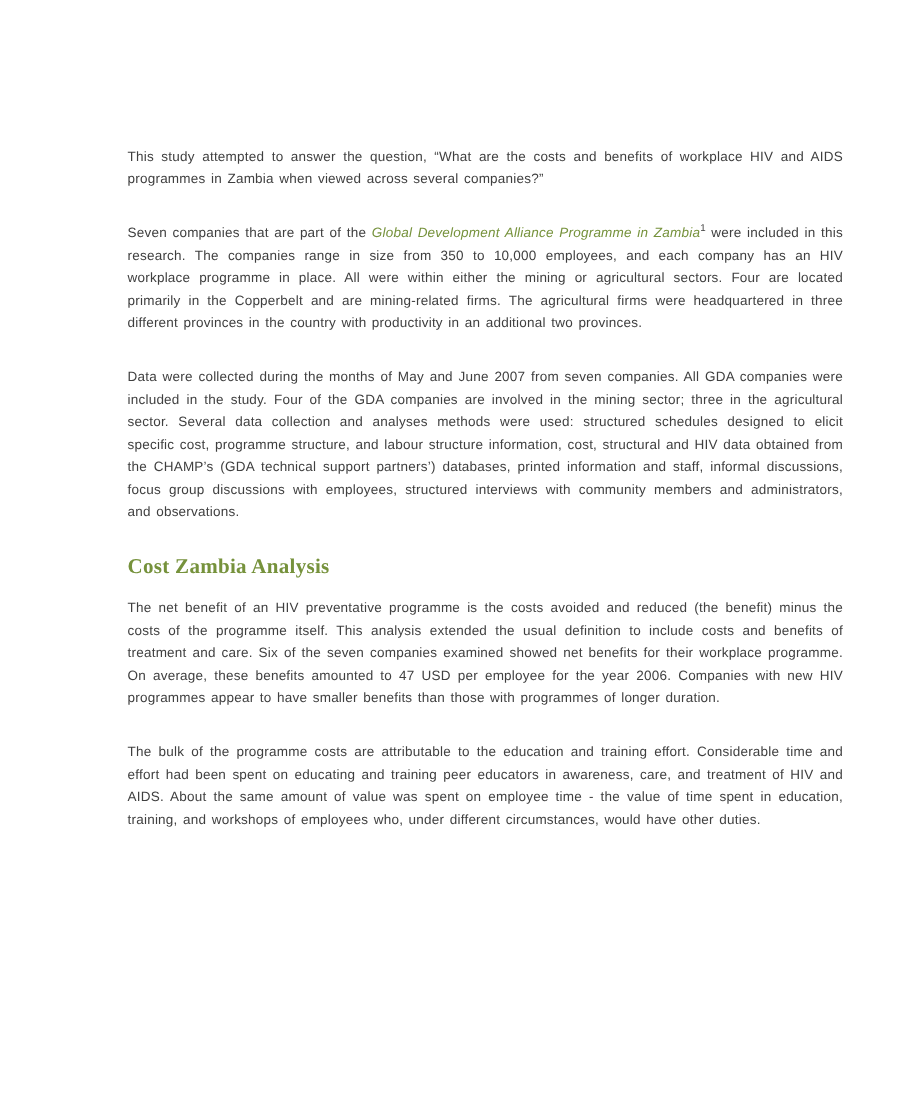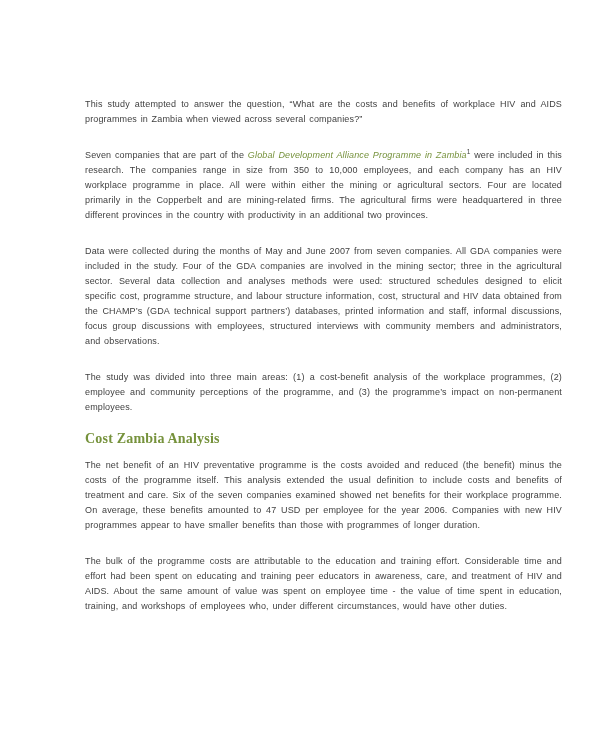--- a/index.html
+++ b/index.html
@@ -60,21 +60,20 @@
 <body>
 
 <div class="page">
 
   <p class="para para-gap">This study attempted to answer the question, “What are the costs and benefits of workplace HIV and AIDS programmes in Zambia when viewed across several companies?”</p>
 
   <p class="para para-gap"><span>Seven companies that are part of the </span><span class="green-phrase">Global Development Alliance Programme in Zambia</span><sup class="footnote">1</sup><span> were included in this research. The companies range in size from 350 to 10,000 employees, and each company has an HIV workplace programme in place. All were within either the mining or agricultural sectors. Four are located primarily in the Copperbelt and are mining-related firms. The agricultural firms were headquartered in three different provinces in the country with productivity in an additional two provinces.</span></p>
 
   <p class="para para-gap">Data were collected during the months of May and June 2007 from seven companies. All GDA companies were included in the study. Four of the GDA companies are involved in the mining sector; three in the agricultural sector. Several data collection and analyses methods were used: structured schedules designed to elicit specific cost, programme structure, and labour structure information, cost, structural and HIV data obtained from the CHAMP’s (GDA technical support partners’) databases, printed information and staff, informal discussions, focus group discussions with employees, structured interviews with community members and administrators, and observations.</p>
 
-  <p class="para">The study was divided into three main areas: (1) a cost-benefit analysis of the workplace programmes, (2) employee and community perceptions of the programme, and (3) the programme’s impact on non-permanent employees.</p>
 
   <h2 class="section-heading">Cost Zambia Analysis</h2>
 
   <p class="para para-gap">The net benefit of an HIV preventative programme is the costs avoided and reduced (the benefit) minus the costs of the programme itself. This analysis extended the usual definition to include costs and benefits of treatment and care. Six of the seven companies examined showed net benefits for their workplace programme. On average, these benefits amounted to 47 USD per employee for the year 2006. Companies with new HIV programmes appear to have smaller benefits than those with programmes of longer duration.</p>
 
   <p class="para">The bulk of the programme costs are attributable to the education and training effort. Considerable time and effort had been spent on educating and training peer educators in awareness, care, and treatment of HIV and AIDS. About the same amount of value was spent on employee time - the value of time spent in education, training, and workshops of employees who, under different circumstances, would have other duties.</p>
 
 </div>
 
 </body></html>

